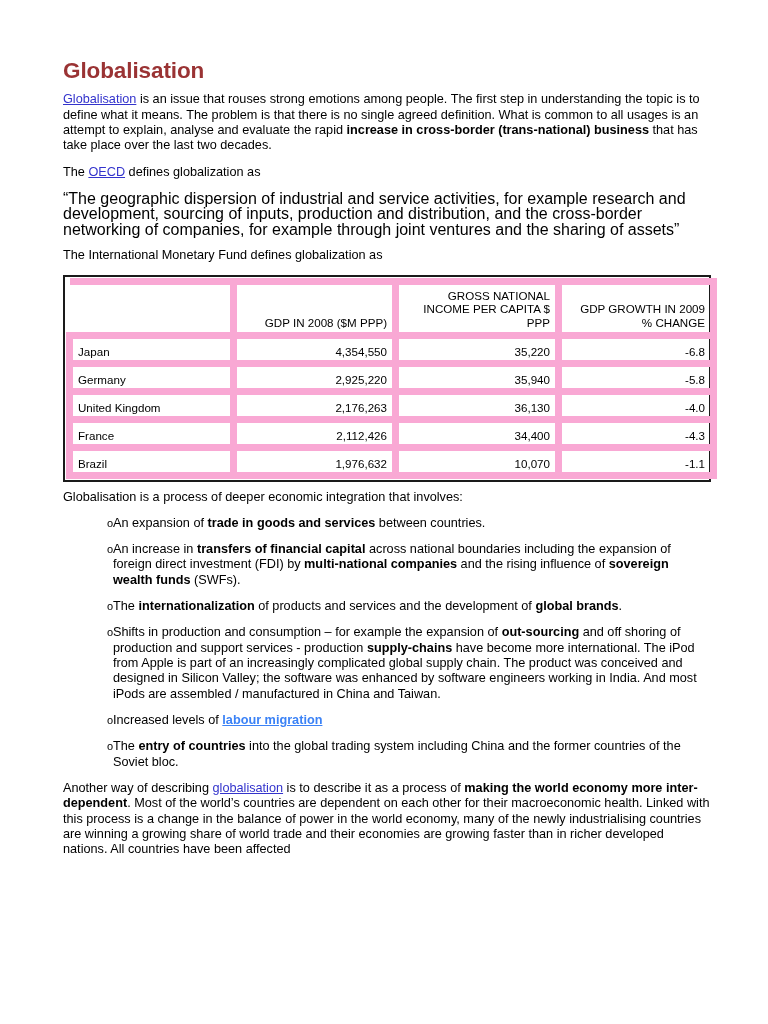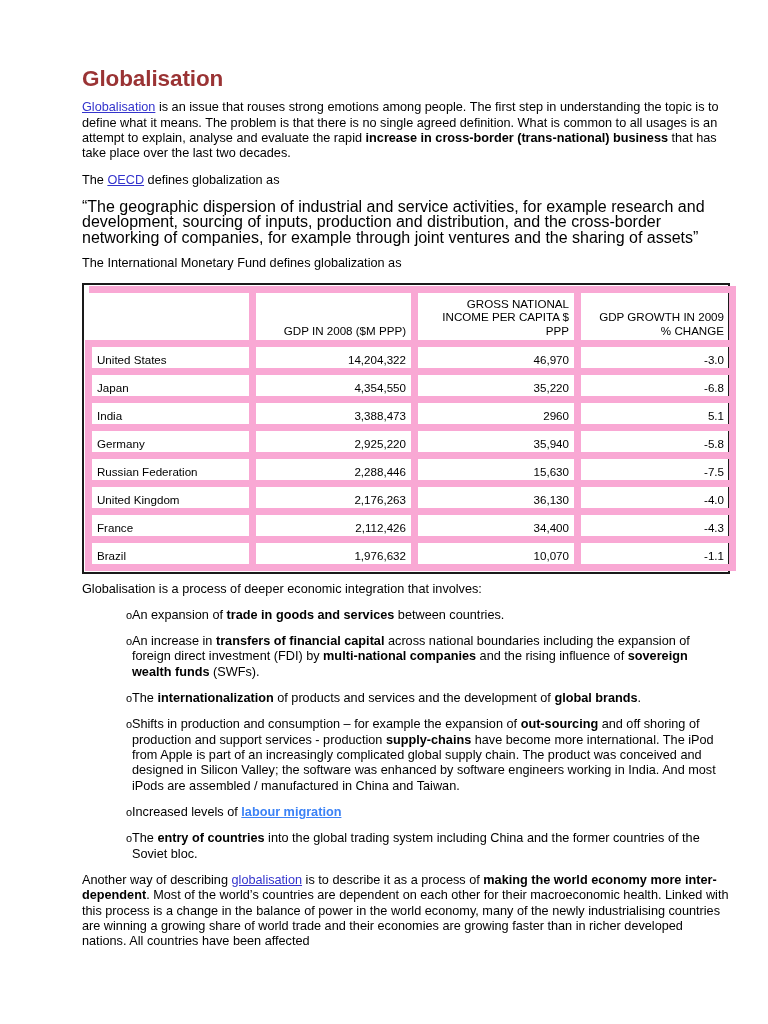--- a/index.html
+++ b/index.html
@@ -19,23 +19,22 @@
   .page {
     position: relative;
     width: 768px;
     height: 1024px;
     padding: 0;
     box-sizing: border-box;
   }
   .content {
     position: absolute;
     left: 63px;
-    top: 66px;
+    top: 58px;
     width: 648px;
-    margin-left: 19px;
   }
 
   h1.doc-title {
     font-size: 22.5px;
     font-weight: bold;
     color: #9a3334;
     margin: 0 0 9px 0;
     line-height: 1.12;
     letter-spacing: -0.1px;
   }
@@ -156,48 +155,30 @@
         <thead>
           <tr>
             <th class="blank"></th>
             <th>GDP IN 2008 ($M PPP)</th>
             <th>GROSS NATIONAL INCOME PER CAPITA $ PPP</th>
             <th>GDP GROWTH IN 2009 % CHANGE</th>
           </tr>
         </thead>
         <tbody id="tbl-body">
             <tr>
-              <td class="name">United States</td>
-              <td class="num">14,204,322</td>
-              <td class="num">46,970</td>
-              <td class="num">-3.0</td>
-            </tr>
-            <tr>
               <td class="name">Japan</td>
               <td class="num">4,354,550</td>
               <td class="num">35,220</td>
               <td class="num">-6.8</td>
             </tr>
             <tr>
-              <td class="name">India</td>
-              <td class="num">3,388,473</td>
-              <td class="num">2960</td>
-              <td class="num">5.1</td>
-            </tr>
-            <tr>
               <td class="name">Germany</td>
               <td class="num">2,925,220</td>
               <td class="num">35,940</td>
               <td class="num">-5.8</td>
-            </tr>
-            <tr>
-              <td class="name">Russian Federation</td>
-              <td class="num">2,288,446</td>
-              <td class="num">15,630</td>
-              <td class="num">-7.5</td>
             </tr>
             <tr>
               <td class="name">United Kingdom</td>
               <td class="num">2,176,263</td>
               <td class="num">36,130</td>
               <td class="num">-4.0</td>
             </tr>
             <tr>
               <td class="name">France</td>
               <td class="num">2,112,426</td>

